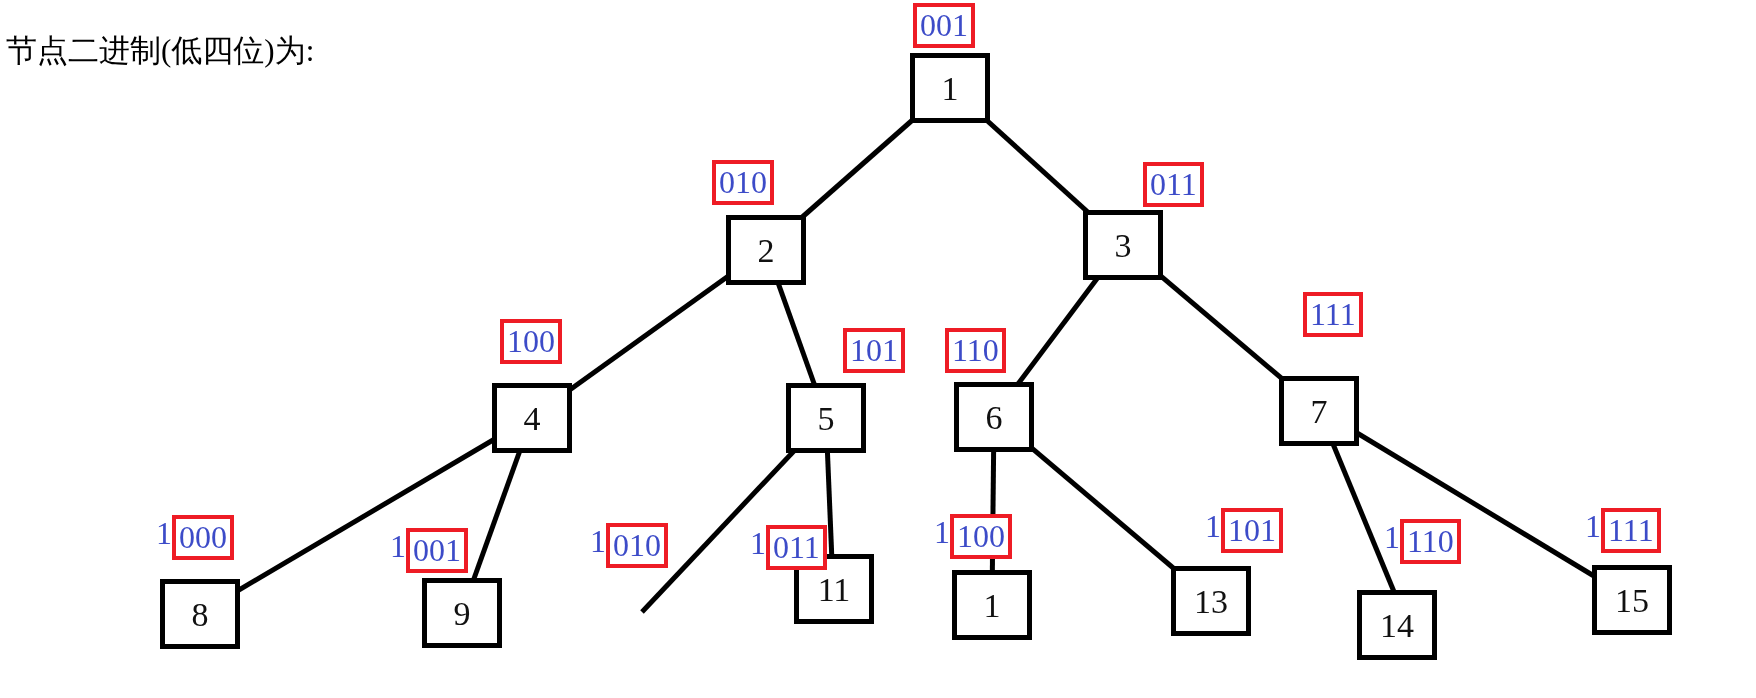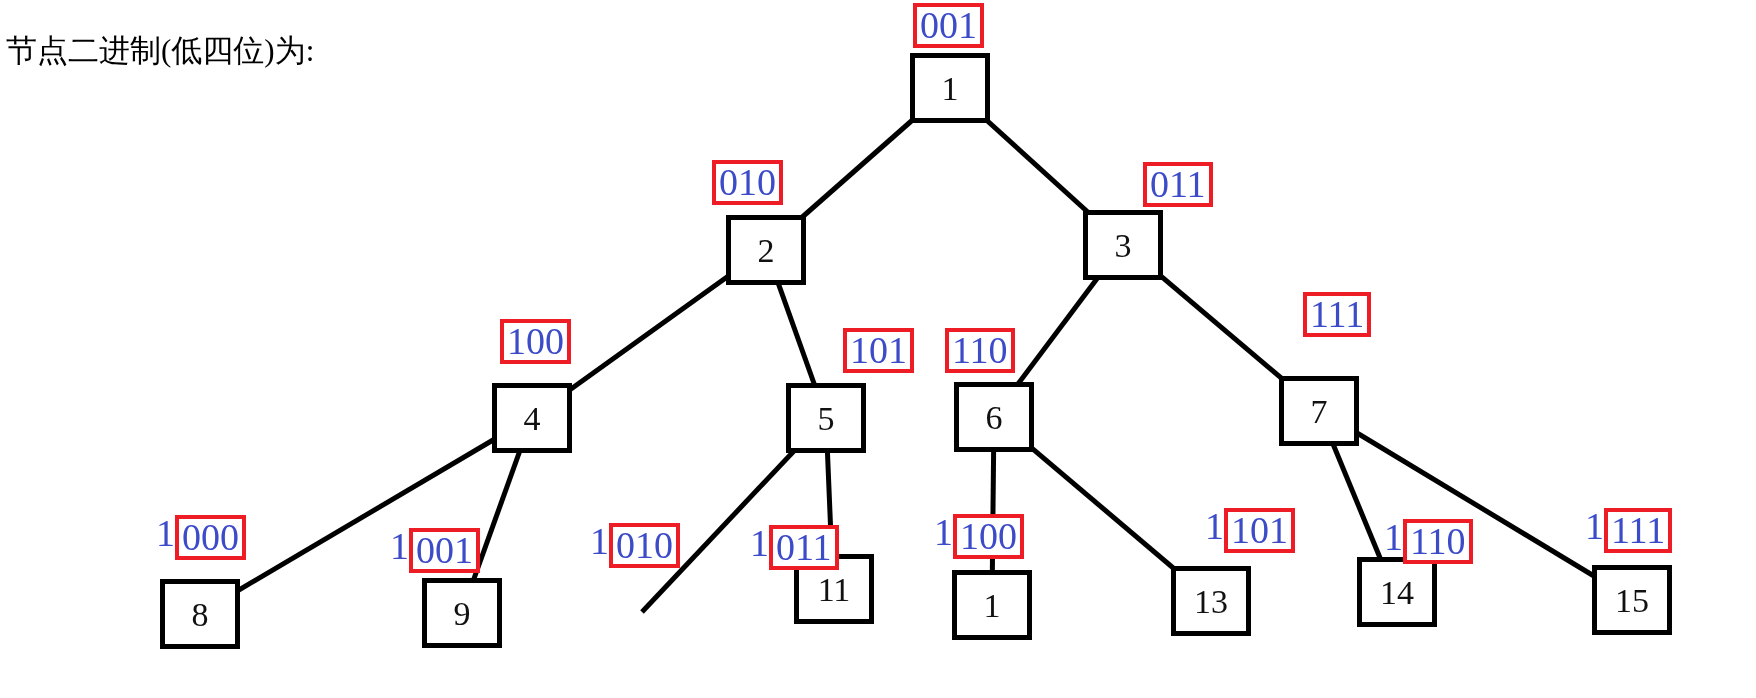--- a/index.html
+++ b/index.html
@@ -24,21 +24,21 @@
     width:70px;height:58px;
     border:5px solid var(--node-border,#000);
     background:#fff;
     display:flex;align-items:center;justify-content:center;
     font-size:34px;color:#111;
     padding-top:2px;box-sizing:content-box;
   }
   .bin-label{
     position:absolute;
     display:flex;align-items:flex-start;
-    font-size:38px;line-height:37px;
+    font-size:32px;line-height:37px;
     color:var(--label-text,#3c4bc8);
     white-space:nowrap;
   }
   .bin-prefix{display:inline-block;}
   .bin-box{
     display:inline-block;
     border:4px solid var(--label-border,#ee1c25);
     background:#fff;
     padding:0 3px;
   }
@@ -144,21 +144,21 @@
       <span class="bin-prefix">1</span>
       <span class="bin-box">100</span>
     </div>
     <div class="node-box" style="left: 1171px; top: 566px;">
       <span>13</span>
     </div>
     <div class="bin-label" style="left: 1205px; top: 508px;">
       <span class="bin-prefix">1</span>
       <span class="bin-box">101</span>
     </div>
-    <div class="node-box" style="left: 1357px; top: 557px;">
+    <div class="node-box" style="left: 1357px; top: 590px;">
       <span>14</span>
     </div>
     <div class="bin-label" style="left: 1384px; top: 519px;">
       <span class="bin-prefix">1</span>
       <span class="bin-box">110</span>
     </div>
     <div class="node-box" style="left: 1592px; top: 565px;">
       <span>15</span>
     </div>
     <div class="bin-label" style="left: 1585px; top: 508px;">

